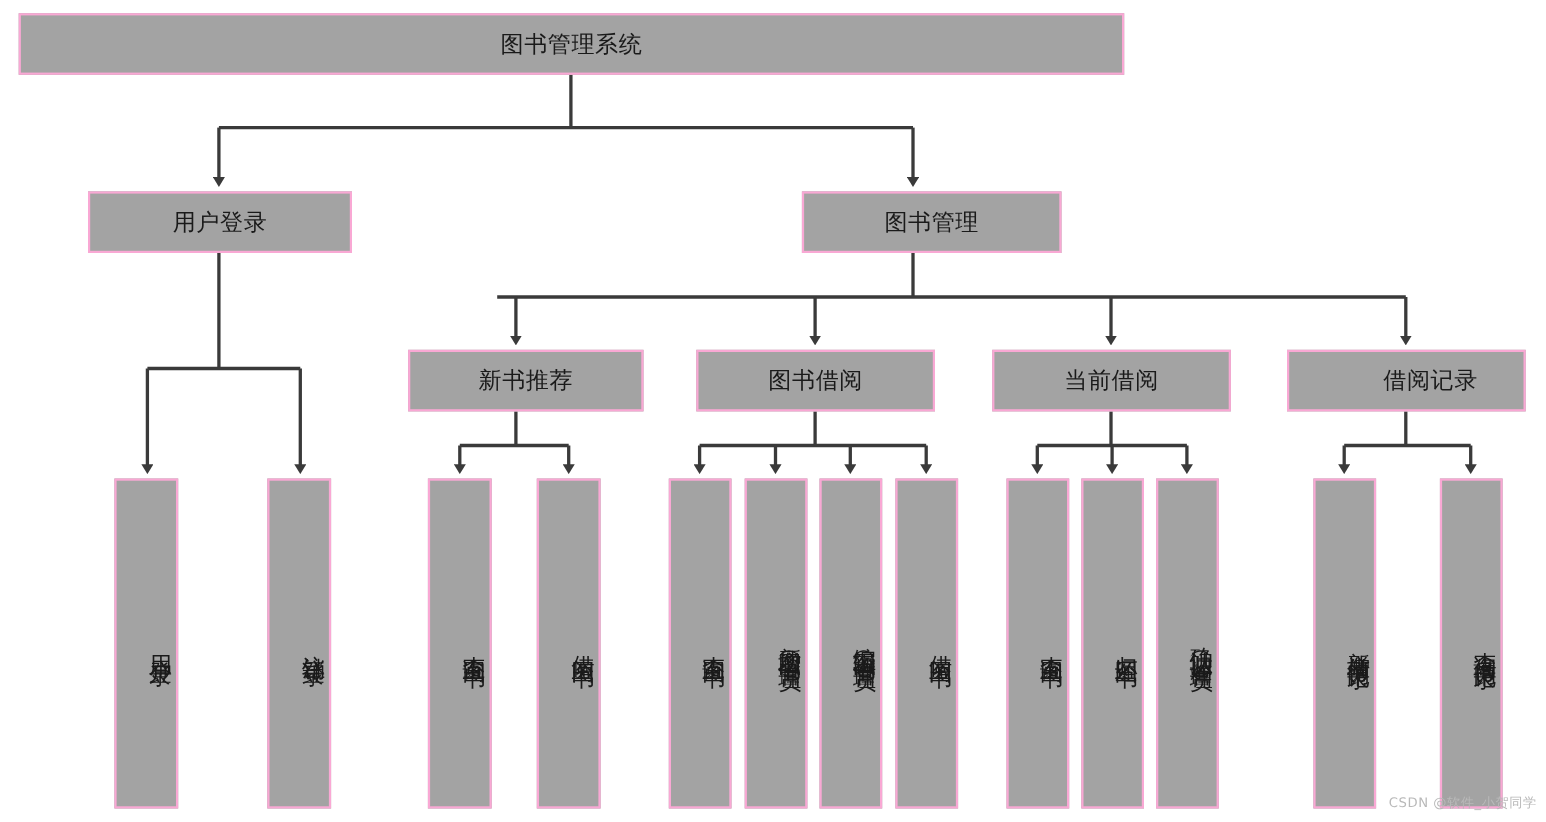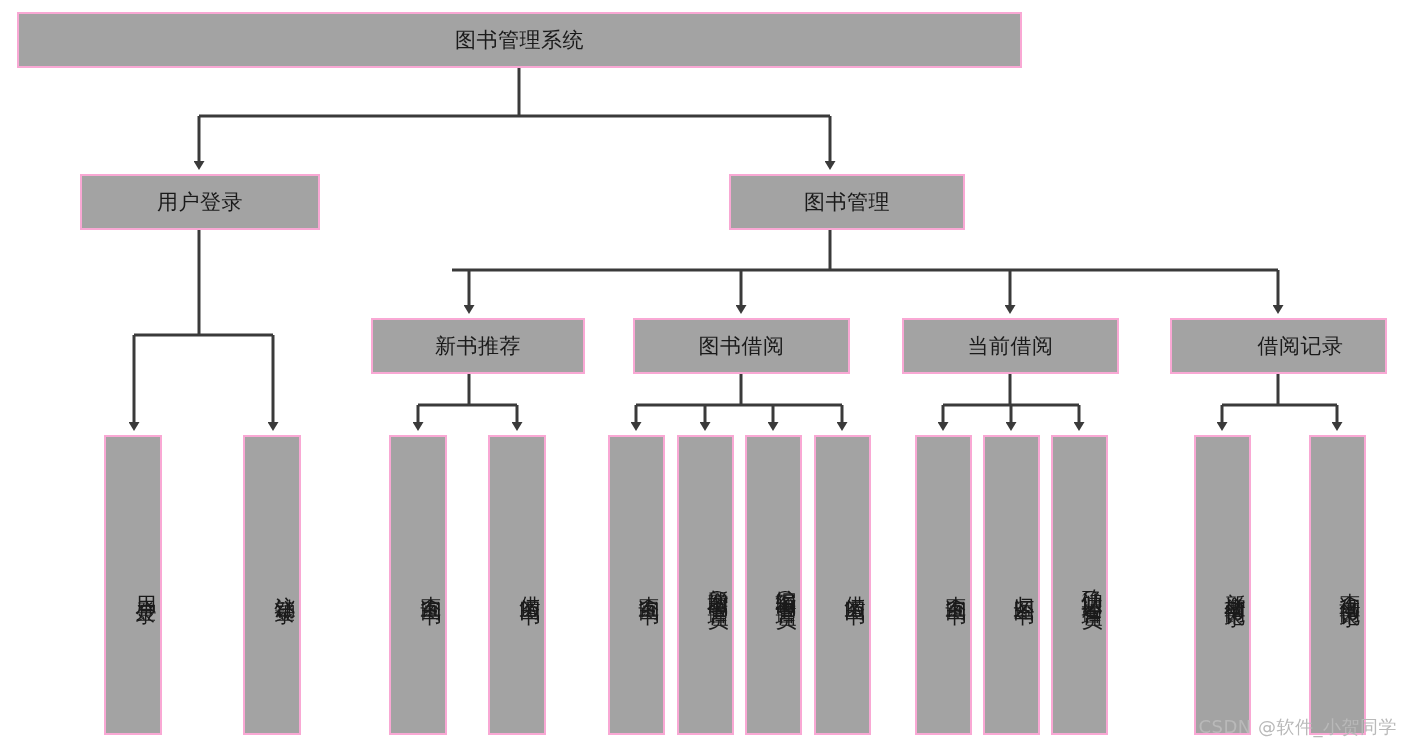--- a/index.html
+++ b/index.html
@@ -52,21 +52,21 @@
   }
   .node.vert .vtext {
     writing-mode: vertical-rl;
     text-orientation: upright;
     white-space: nowrap;
   }
   #watermark {
     position: absolute;
     right: 8px;
     bottom: 8px;
-    font-size: 18px;
+    font-size: 12px;
     color: #b9b9b9;
     letter-spacing: 0.5px;
     white-space: nowrap;
     pointer-events: none;
   }
 </style>
 </head>
 <body>
 
 <div id="canvas">

